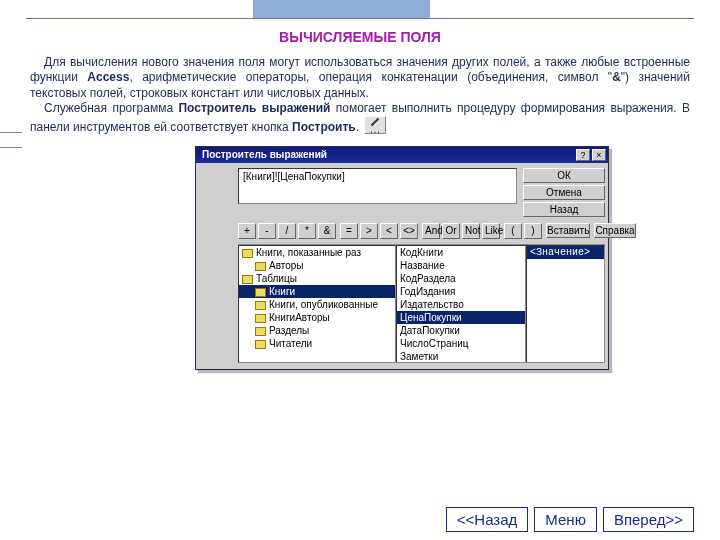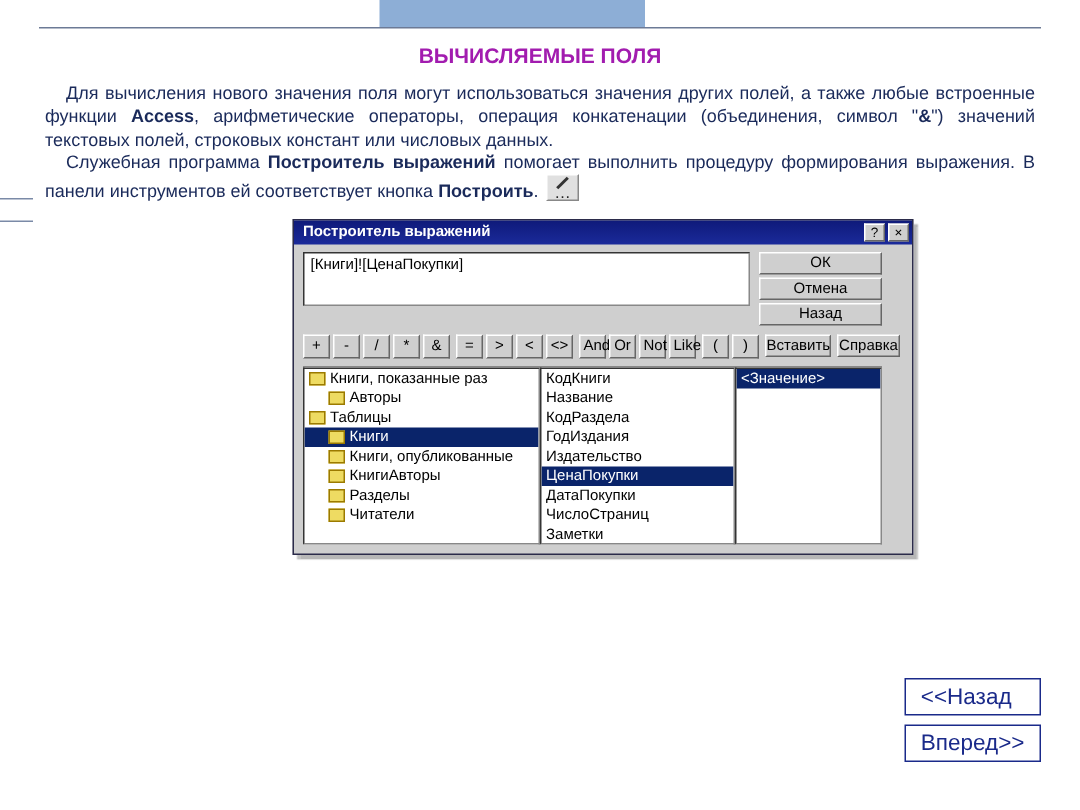--- a/index.html
+++ b/index.html
@@ -80,21 +80,21 @@
     height: 16px;
   }
   .titlebar .t-text { flex:1; font-weight:bold; font-size:10px;}
   .titlebar .ctrl {
     width: 14px; height: 12px;
     background: #cfcfcf;
     border: 1px solid #666; border-top-color:#fff; border-left-color:#fff;
     margin-left: 2px;
     font-size: 9px; text-align:center; line-height:10px; color:#000;
   }
-  .win-body { padding: 5px 20px 6px 6px; }
+  .win-body { padding: 5px 3px 6px 6px; margin-left: 36px; }
   .row1 { display:flex; gap:6px; }
   .expr-box {
     flex:1;
     height: 36px;
     background: #fff;
     border: 1px inset #888;
     padding: 2px 4px;
     color: #000;
     font-size: 10px;
   }
@@ -129,42 +129,41 @@
   .pane {
     background:#fff;
     border:1px inset #888;
     height: 118px;
     overflow:hidden;
     font-size: 10px;
     color:#000;
   }
   .pane1 { width: 158px; }
   .pane2 { width: 130px; }
-  .pane3 { flex:1; }
+  .pane3 { flex:1;font-family:Liberation Mono, monospace; }
   .tree-item, .list-item2, .value-item {
     padding: 1px 3px;
     white-space: nowrap;
   }
   .tree-item .ficon {
     display:inline-block;
     width:11px; height:9px;
     background:#eedb62;
     border:1px solid #9b7a00;
     margin-right:3px;
     vertical-align:middle;
   }
   .tree-item.l2 { padding-left: 16px; }
   .sel { background:#0a246a; color:#fff; }
   .footer-nav {
     position: absolute;
     right: 26px;
-    bottom: 32px;
+    bottom: 8px;
     display: flex;
     gap: 6px;
-    flex-direction: column;
   }
   .nav-btn {
     border: 1px solid #1a2a8a;
     background: #fff;
     color: #1a2a8a;
     font-size: 15px;
     padding: 3px 10px;
     cursor: pointer;
   }
   .side-lines {
@@ -263,14 +262,15 @@
             <div class="value-item sel">&lt;Значение&gt;</div>
           </div>
         </div>
       </div>
     </div>
   </div>
 </div>
 
 <div class="footer-nav">
   <div class="nav-btn">&lt;&lt;Назад</div>
+  <div class="nav-btn">Меню</div>
   <div class="nav-btn">Вперед&gt;&gt;</div>
 </div>
 
 </body></html>

